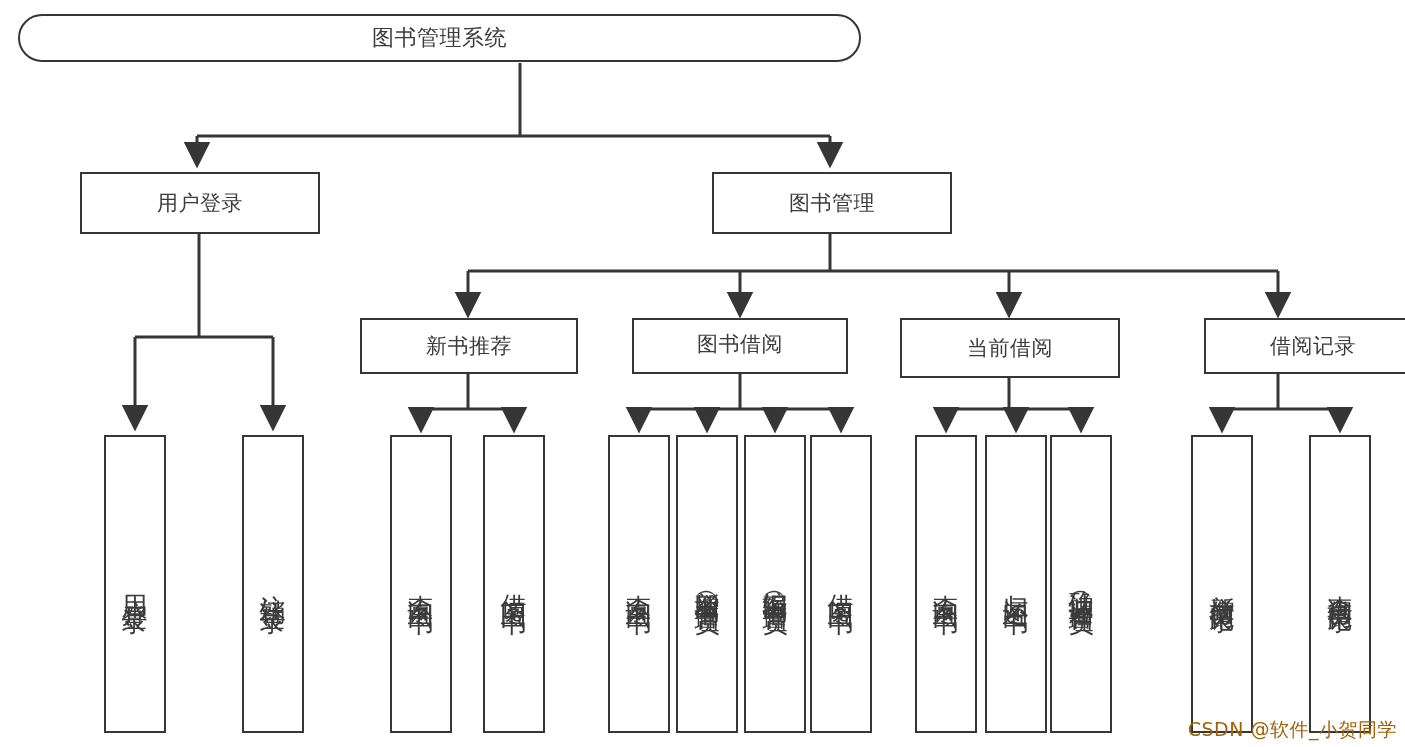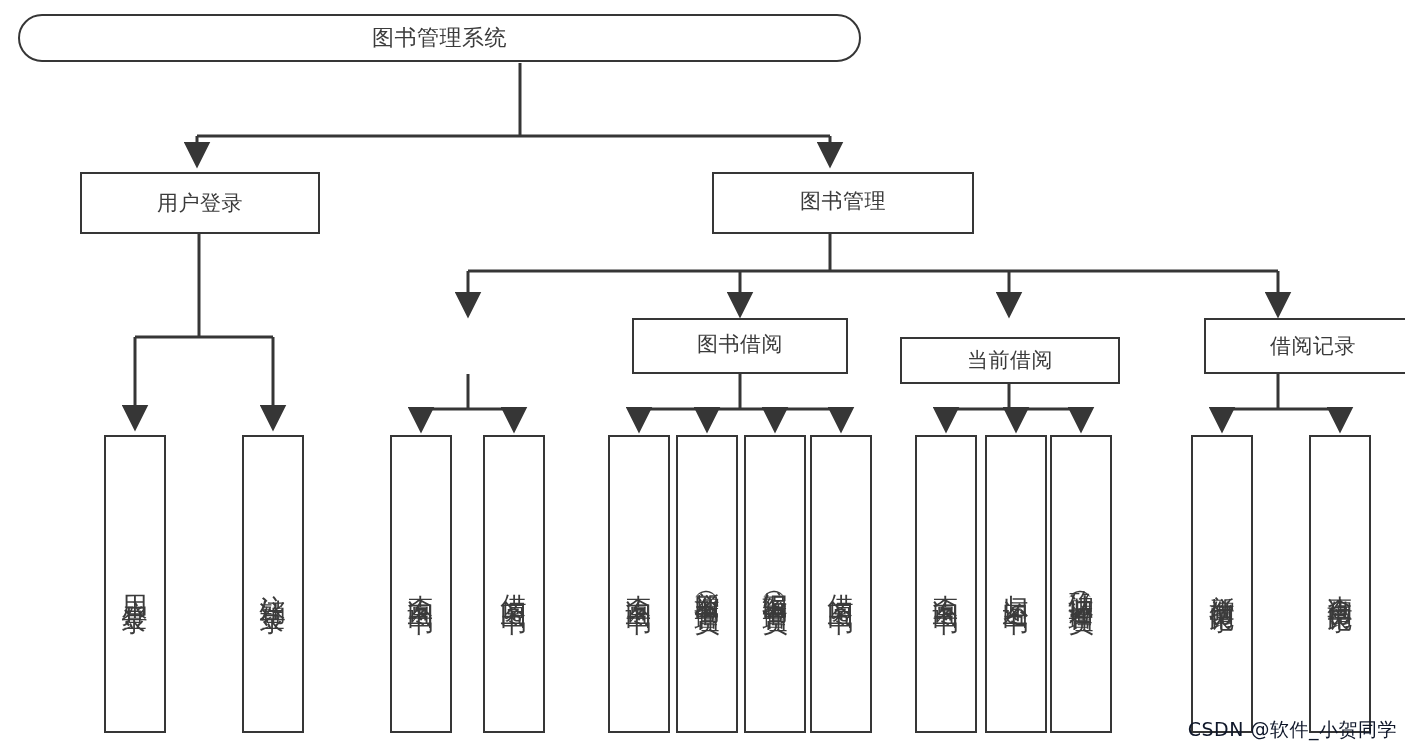--- a/index.html
+++ b/index.html
@@ -66,21 +66,21 @@
   }
   .node.v.tall .lbl {
     font-size: 25px;
     letter-spacing: 3px;
   }
   .watermark {
     position: absolute;
     right: 8px;
     bottom: 4px;
     font-size: 19px;
-    color: #0f172a;
+    color: #a16207;
     z-index: 5;
     white-space: nowrap;
     letter-spacing: 0.5px;
   }
 </style>
 </head>
 <body>
 
 <div id="diagram">
 
@@ -135,30 +135,33 @@
   </svg>
 
   <div class="node root" style="left:18px; top:14px; width:843px; height:48px;border-radius:24px;">
     <span class="lbl">图书管理系统</span>
   </div>
 
   <div class="node h" style="left:80px; top:172px; width:240px; height:62px;">
     <span class="lbl">用户登录</span>
   </div>
 
-  <div class="node h" style="left:712px; top:172px; width:262px; height:62px;font-family:Liberation Mono, monospace;">
+  <div class="node h" style="left:712px; top:172px; width:240px; height:62px;">
     <span class="lbl">图书管理</span>
   </div>
 
+  <div class="node h" style="left:360px; top:318px; width:218px; height:56px;">
+    <span class="lbl">新书推荐</span>
+  </div>
 
   <div class="node h" style="left:632px; top:318px; width:216px; height:56px;font-family:Liberation Mono, monospace;">
     <span class="lbl">图书借阅</span>
   </div>
 
-  <div class="node h" style="left:900px; top:318px; width:220px; height:47px;margin-top:19px;">
+  <div class="node h" style="left:900px; top:318px; width:220px; height:60px;">
     <span class="lbl">当前借阅</span>
   </div>
 
   <div class="node h" style="left:1170px; top:318px; width:218px; height:56px;margin-left:34px;">
     <span class="lbl">借阅记录</span>
   </div>
 
   <div class="node v" style="left:104px; top:435px; width:62px; height:298px;">
     <span class="lbl">用户登录</span>
   </div>

